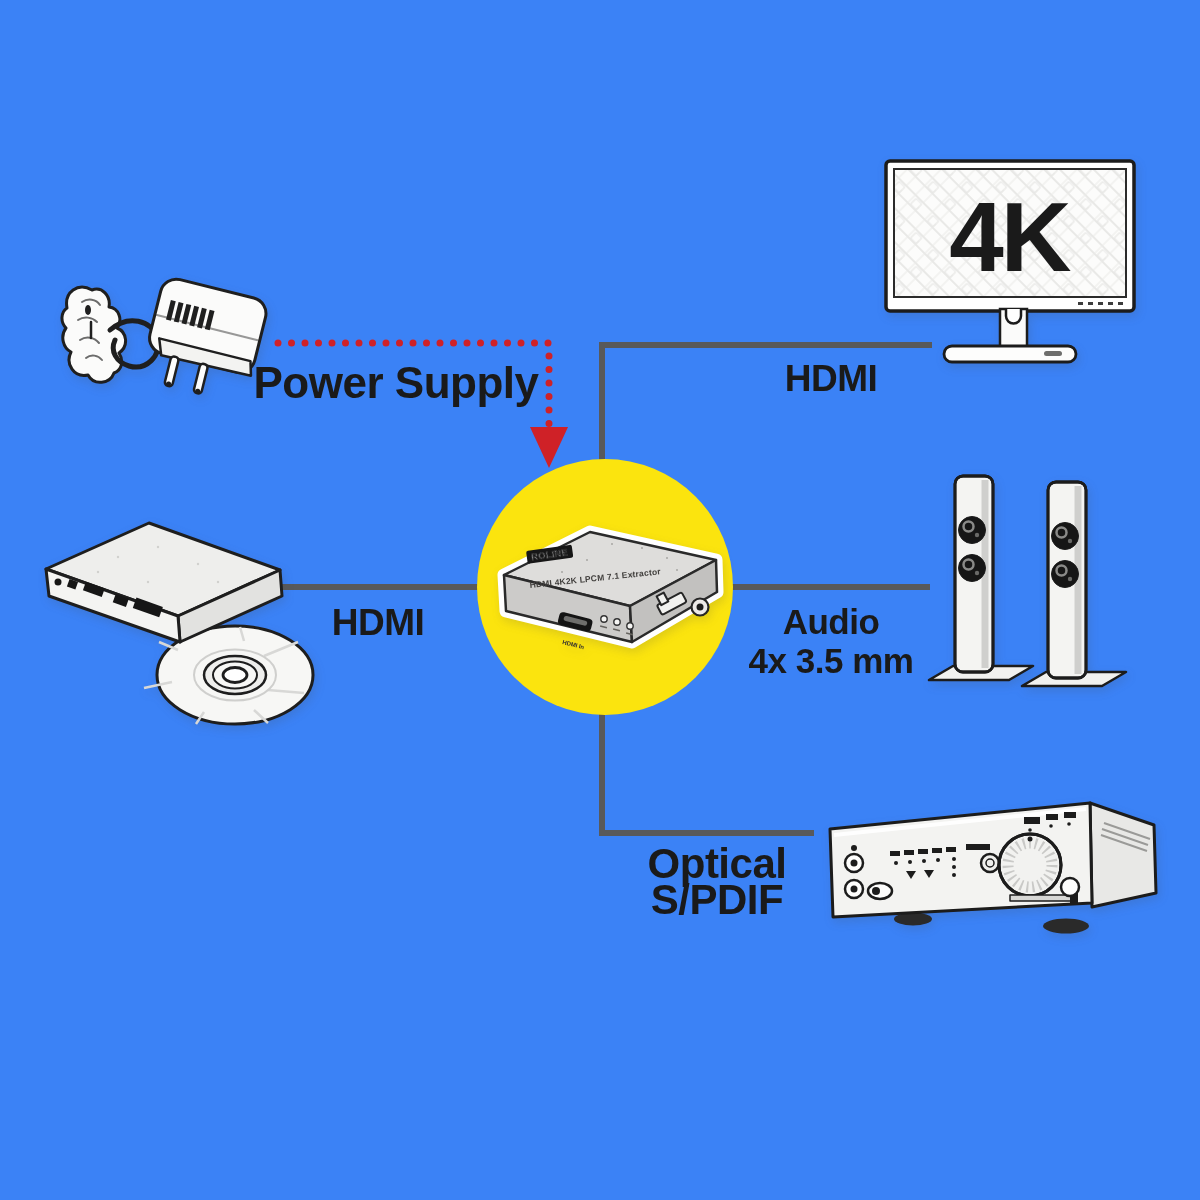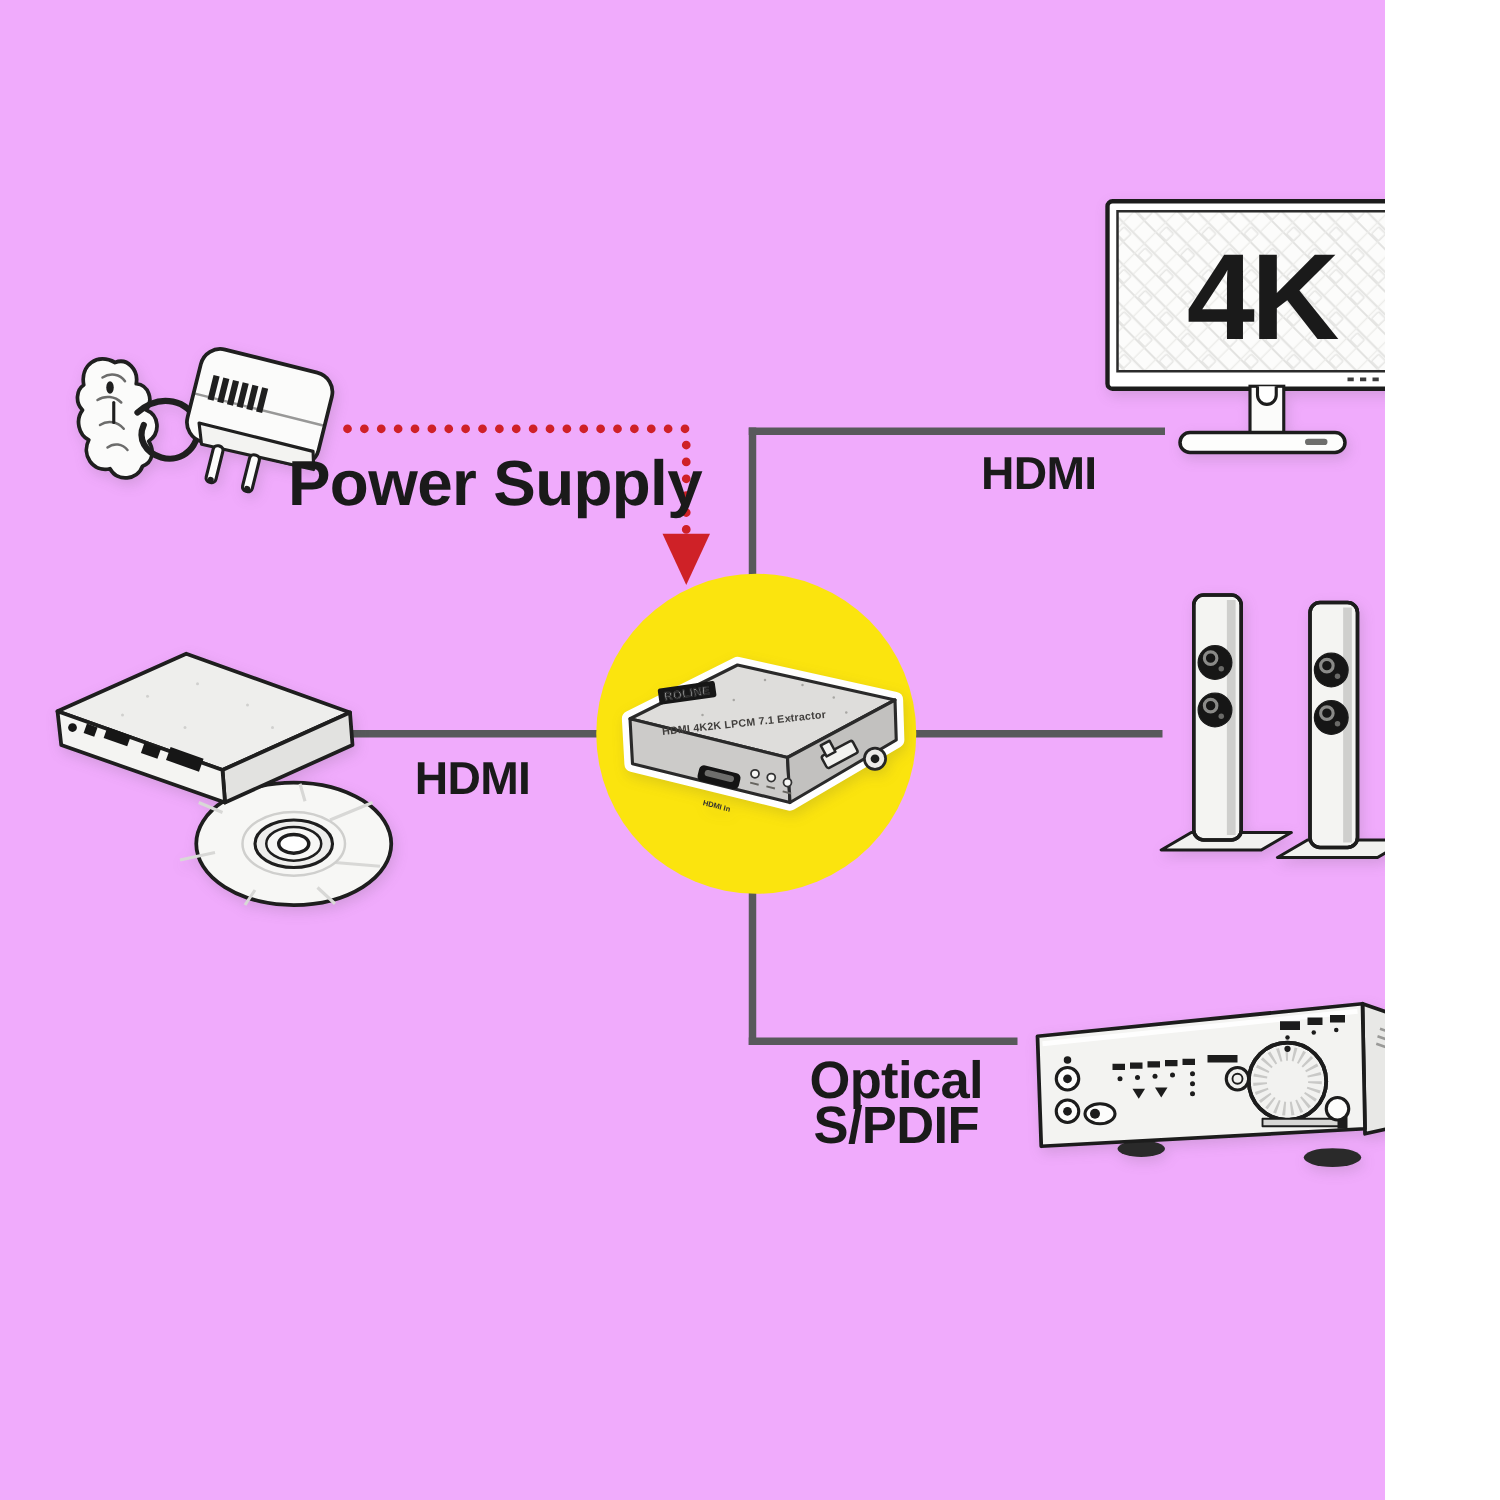--- a/index.html
+++ b/index.html
@@ -1,31 +1,31 @@
 <!DOCTYPE html>
 <html><head>
 <meta charset="utf-8">
 <style>
   html,body { margin:0; padding:0; background:#ffffff; }
   .canvas {
-    position:relative; width:1108px; height:1200px; background:#f0abfc;
+    position:relative; width:1200px; height:1200px; background:#3b82f6;
     font-family:"Liberation Sans", sans-serif; overflow:hidden;
   }
   .gline { position:absolute; background:#58595b; }
   .hub {
     position:absolute; left:477px; top:459px; width:256px; height:256px;
     border-radius:50%; background:#fbe40e; z-index:2;
   }
   .illo { position:absolute; z-index:3; filter:drop-shadow(2px 4px 5px rgba(70,70,70,0.16)); }
   .redpath { position:absolute; left:268px; top:330px; z-index:4; }
   .lbl {
     position:absolute; transform:translateX(-50%); color:#1a1a1a; font-weight:700;
     text-align:center; white-space:nowrap; letter-spacing:-0.5px; z-index:4; line-height:1.05;
   }
-  .lbl-power  { left:396px; top:360px; font-size:51px; }
+  .lbl-power  { left:396px; top:360px; font-size:44px; }
   .lbl-hdmitv { left:831px; top:360px; font-size:37px; }
   .lbl-hdmisrc{ left:378px; top:604px; font-size:37px; }
   .lbl-audio  { left:831px; top:602px; font-size:35px; line-height:39px; }
   .lbl-optical{ left:717px; top:846px; font-size:42px; line-height:36px; }
   svg { font-family:"Liberation Sans", sans-serif; }
 </style>
 </head>
 <body>
 
 <div class="canvas">
@@ -245,18 +245,22 @@
         <rect x="170" y="70" width="8" height="10" fill="#f2f2f0" stroke="#262626" stroke-width="2"></rect>
       </g>
       <circle cx="208" cy="87" r="8.5" fill="#eceae8" stroke="#262626" stroke-width="2.2"></circle>
       <circle cx="208" cy="87" r="3.5" fill="#1c1c1c" stroke="none"></circle>
     </g>
   </svg>
 
   <div class="lbl lbl-power">Power Supply</div>
   <div class="lbl lbl-hdmitv">HDMI</div>
   <div class="lbl lbl-hdmisrc">HDMI</div>
+  <div class="lbl lbl-audio">
+    <span style="display:block">Audio</span>
+    <span style="display:block">4x 3.5 mm</span>
+  </div>
   <div class="lbl lbl-optical">
     <span style="display:block">Optical</span>
     <span style="display:block">S/PDIF</span>
   </div>
 
 </div>
 
 </body></html>

